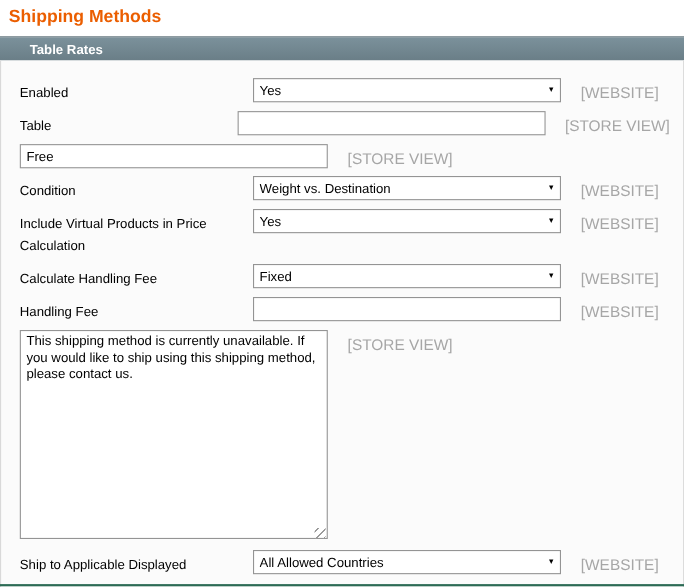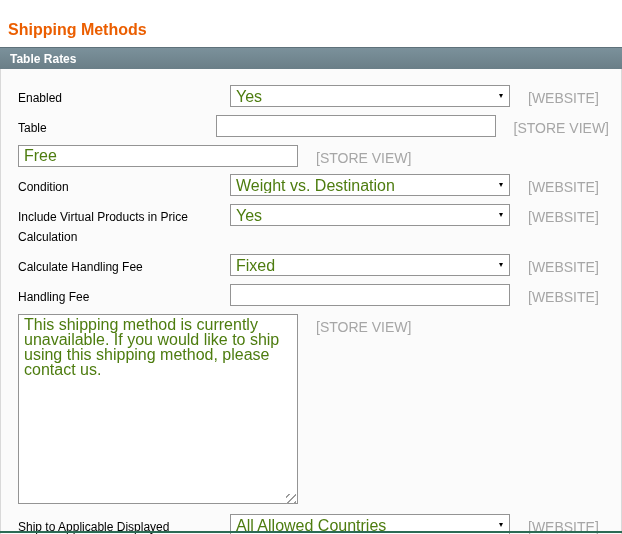--- a/index.html
+++ b/index.html
@@ -7,37 +7,37 @@
   body {
     font-family: "Liberation Sans", sans-serif;
     font-size: 12px;
     color: #2e2e2e;
     background: #ffffff;
     position: relative;
     overflow: hidden;
     display: flex;
     flex-direction: column;
   }
-  .page-head { padding: 21px 8px 5px 8px; }
+  .page-head { padding: 7px 8px 5px 8px; }
   .page-title {
     font-size: 16px;
     font-weight: bold;
     color: #eb5e00;
     letter-spacing: 0;
   }
   .head-divider {
     height: 5px;
     background: #dedede;
     margin: 3px 2px 0 2px;
   }
   .gap { height: 14px; }
   .section-head {
     height: 22px;
     line-height: 22px;
-    padding-left: 10px;
+    padding-left: 27px;
     background: linear-gradient(to bottom, #7b919b 0%, #6a7e87 100%);
     border-top: 1px solid #5e717a;
     color: #ffffff;
     font-weight: bold;
     font-size: 12px;
   }
   .fieldset {
     flex: 1;
     background: #fbfbfb;
     border-left: 1px solid #d9d9d9;
@@ -59,22 +59,22 @@
   .ctrl { width: 280px; position: relative; }
   .scope {
     padding-left: 18px;
     padding-top: 5px;
     font-size: 14px;
     color: #a6a6a6;
     white-space: nowrap;
   }
   select, input[type=text], textarea {
     font-family: "Liberation Sans", sans-serif;
-    font-size: 16px;
-    color: #4d7c0f;
+    font-size: 12px;
+    color: #000000;
     background: #ffffff;
     border: 1px solid #949494;
     border-radius: 0;
     width: 280px;
     outline: none;
   }
   select {
     -webkit-appearance: none;
     appearance: none;
     height: 22px;

